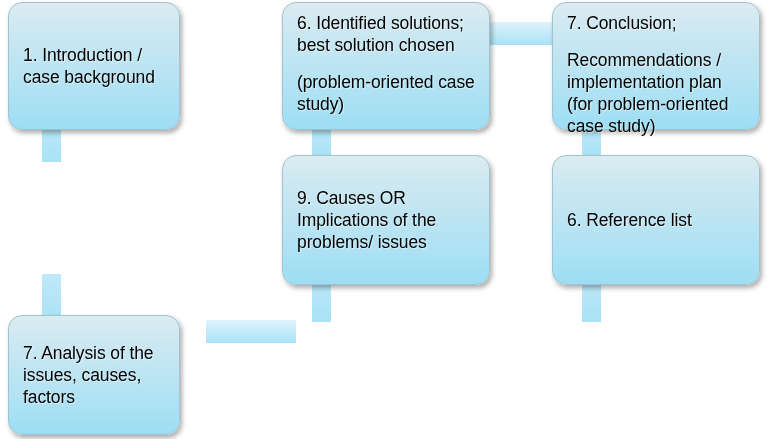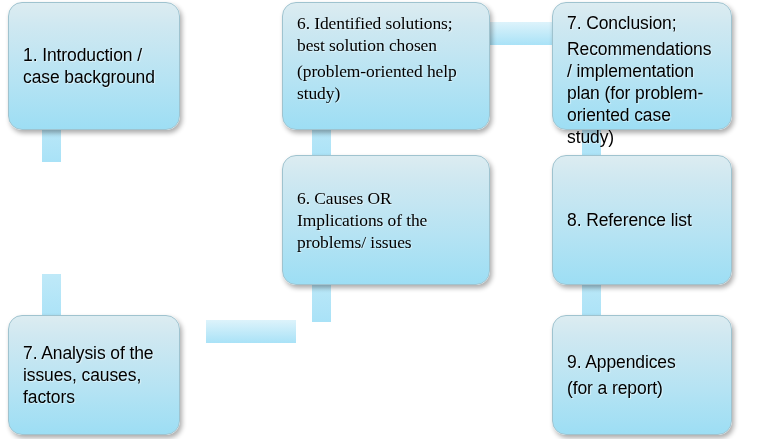--- a/index.html
+++ b/index.html
@@ -49,27 +49,27 @@
   }
   .node p {
     margin: 0;
     color: #000000;
     font-size: 17.5px;
     line-height: 1.26;
     letter-spacing: -0.1px;
     text-shadow: 1px 1px 1px rgba(255,255,255,0.55);
   }
   .node p + p {
-    margin-top: 4px;
+    margin-top: 15px;
   }
 
   
   .col1 { left: 8px;   width: 172px; }
-  .col2 { left: 282px; width: 208px; font-family: Liberation Serif, serif; }
-  .col3 { left: 552px; width: 180px; }
+  .col2 { left: 282px; width: 208px; }
+  .col3 { left: 552px; width: 208px; }
 
   
   .row1 { top: 2px;   height: 128px; }
   .row2 { top: 155px; height: 130px; }
   .row3 { top: 315px; height: 120px; }
 </style>
 </head>
 <body>
 
 <div id="diagram">
@@ -89,40 +89,36 @@
   <div class="connector" style="left:582px; top:118px; width:19px; height:44px;"></div>
 
   <div class="connector" style="left:582px; top:274px; width:19px; height:48px;"></div>
 
   <div class="node col1 row1">
     <p>1. Introduction / case background</p>
   </div>
 
   <div class="node col2 row1 top-align">
     <p>6. Identified solutions; best solution chosen</p>
-    <p>(problem-oriented help study)</p>
+    <p>(problem-oriented case study)</p>
   </div>
 
   <div class="node col3 row1 top-align">
     <p>7. Conclusion;</p>
     <p>Recommendations / implementation plan (for problem-oriented case study)</p>
   </div>
 
 
   <div class="node col2 row2">
-    <p>6. Causes OR Implications of the problems/ issues</p>
+    <p>9. Causes OR Implications of the problems/ issues</p>
   </div>
 
   <div class="node col3 row2">
-    <p>8. Reference list</p>
+    <p>6. Reference list</p>
   </div>
 
   <div class="node col1 row3">
     <p>7. Analysis of the issues, causes, factors</p>
   </div>
 
 
-  <div class="node col3 row3">
-    <p>9. Appendices</p>
-    <p>(for a report)</p>
-  </div>
 
 </div>
 
 </body></html>

